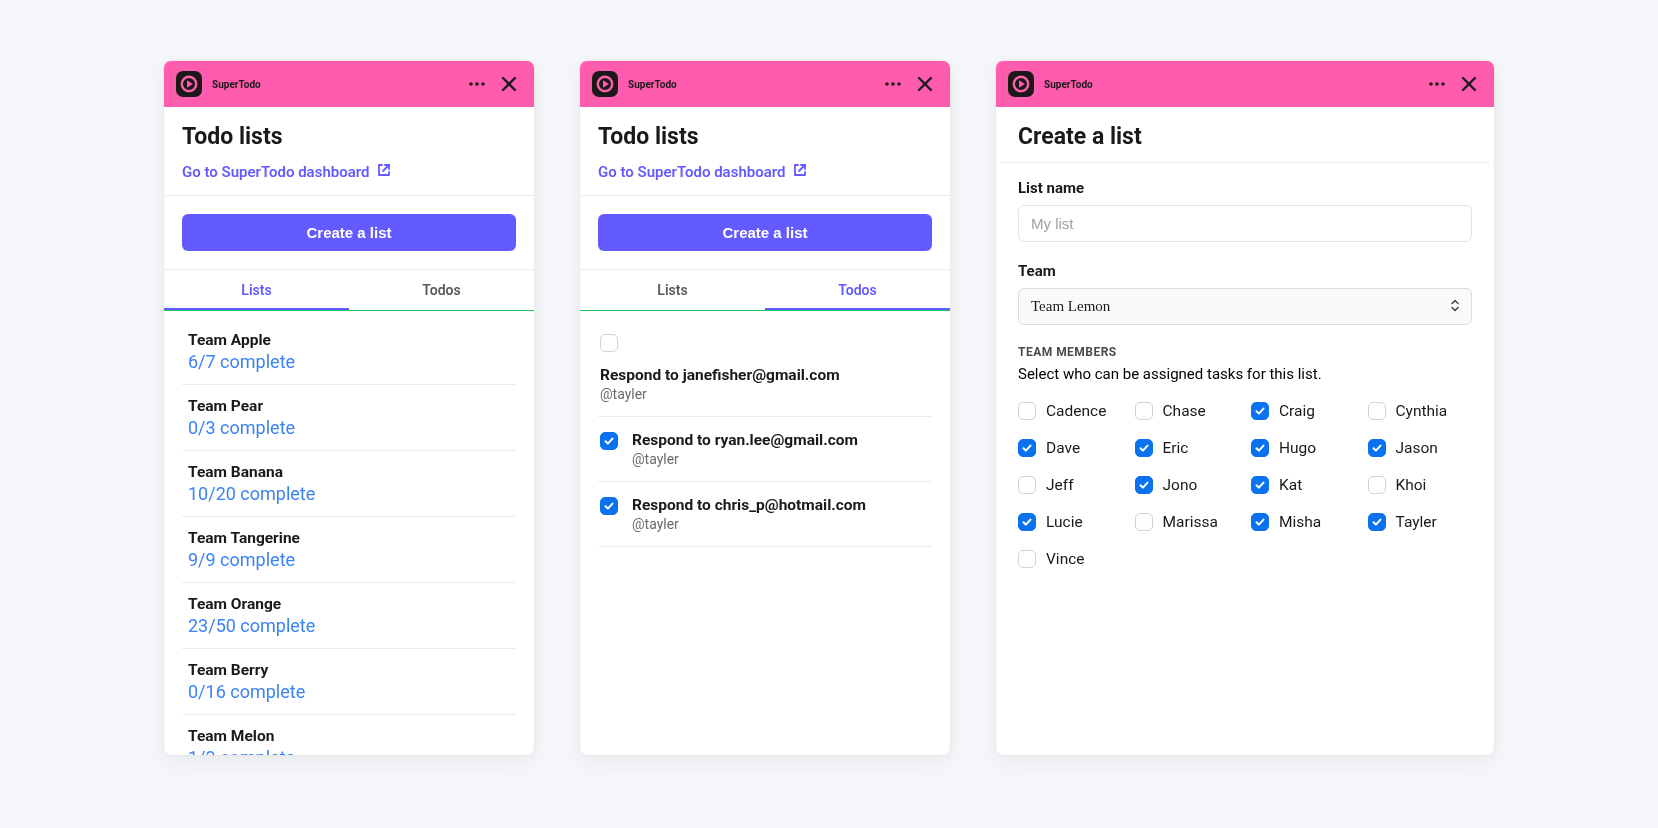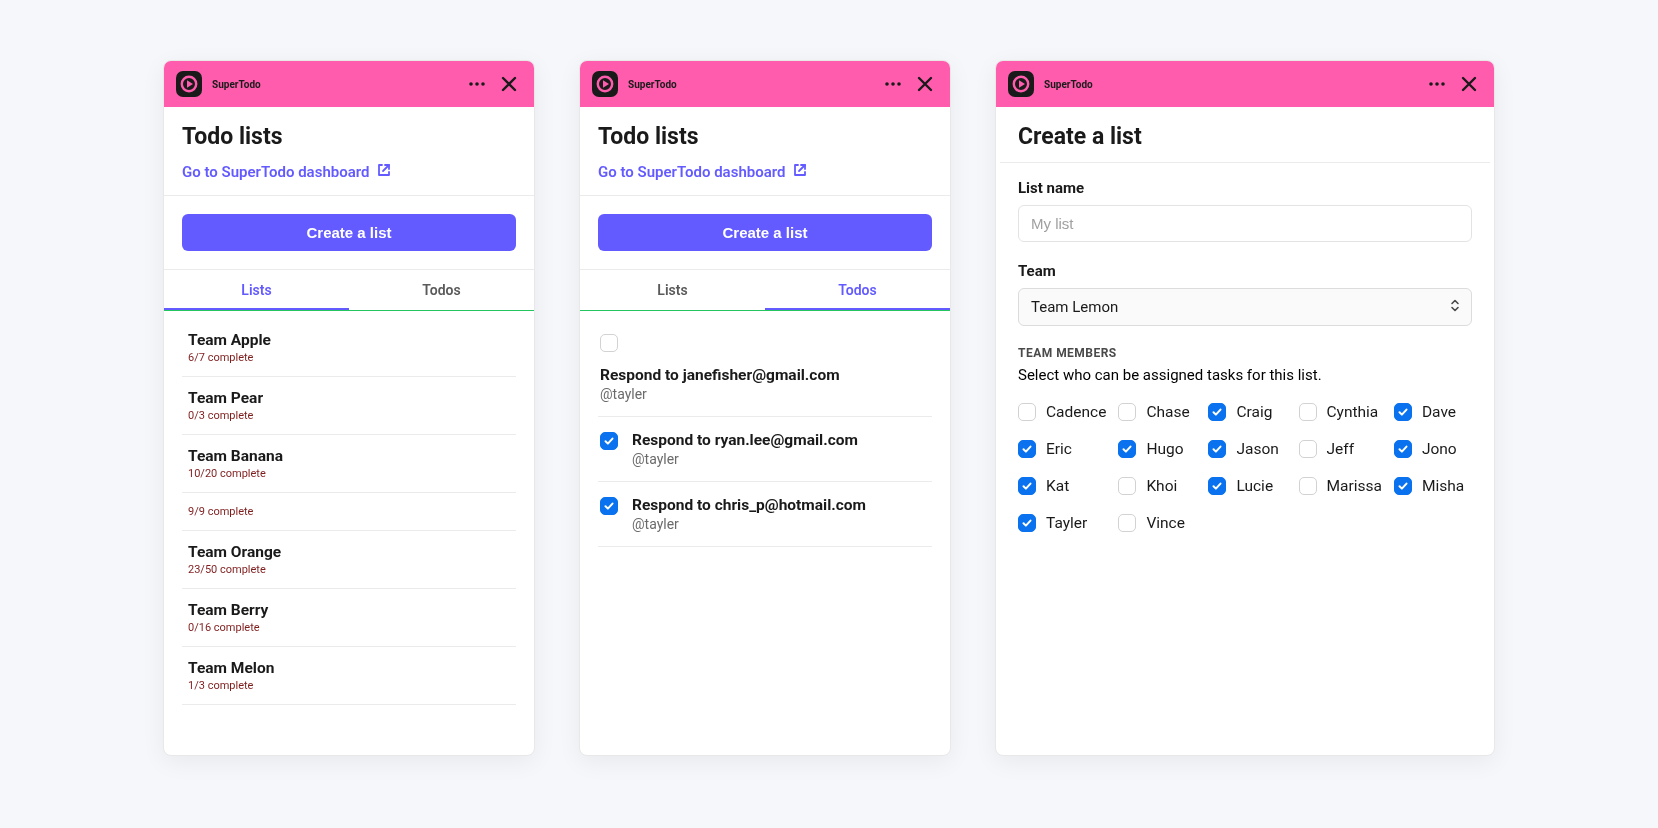--- a/index.html
+++ b/index.html
@@ -96,21 +96,21 @@
     border-bottom-color: #635bff;
   }
   .list-rows { margin-top: 4px; }
   .list-row {
     padding: 12px 6px 12px 6px;
     border-bottom: 1px solid #ebebeb;
     cursor: pointer;
   }
   .list-row:first-child { padding-top: 16px; }
   .list-name { font-weight: 700; font-size: 15.5px; margin-bottom: 2px; }
-  .list-meta { font-size: 11px; color: #7f1d1d; }
+  .list-meta { font-size: 18px; color: #3b82f6; }
   .todo-rows { margin-top: 4px; }
   .todo-row {
     display: flex;
     gap: 14px;
     padding: 14px 6px 14px 2px;
     border-bottom: 1px solid #ebebeb;
     align-items: flex-start;
   }
   .todo-row:first-child { padding-top: 18px; flex-direction: column; }
   .checkbox {
@@ -148,20 +148,21 @@
   .select-input {
     width: 100%;
     border: 1px solid #dcdcdc;
     background: #fafafa;
     border-radius: 6px;
     padding: 9px 36px 9px 12px;
     font-size: 15px;
     color: #1a1a1a;
     cursor: pointer;
     appearance: none;
+    font-family: Liberation Serif, serif;
   }
   .select-arrows {
     position: absolute;
     right: 12px; top: 50%; transform: translateY(-50%);
     pointer-events: none;
     color: #4a4a4a;
   }
   .field { margin-bottom: 20px; }
   .section-label {
     font-size: 12px;
@@ -170,21 +171,21 @@
     color: #4a4a4a;
     margin-bottom: 6px;
   }
   .section-help {
     font-size: 15px;
     color: #000000;
     margin-bottom: 18px;
   }
   .member-grid {
     display: grid;
-    grid-template-columns: repeat(5, 1fr);
+    grid-template-columns: repeat(4, 1fr);
     gap: 18px 12px;
   }
   .member {
     display: flex;
     align-items: center;
     gap: 10px;
     cursor: pointer;
   }
   .member-name { font-size: 15.5px; color:#1a1a1a; }
   .panel-body.wide { padding: 16px 22px 0 22px; }
@@ -243,20 +244,21 @@
         </div>
         <div class="list-row">
           <div class="list-name">Team Pear</div>
           <div class="list-meta">0/3 complete</div>
         </div>
         <div class="list-row">
           <div class="list-name">Team Banana</div>
           <div class="list-meta">10/20 complete</div>
         </div>
         <div class="list-row">
+          <div class="list-name">Team Tangerine</div>
           <div class="list-meta">9/9 complete</div>
         </div>
         <div class="list-row">
           <div class="list-name">Team Orange</div>
           <div class="list-meta">23/50 complete</div>
         </div>
         <div class="list-row">
           <div class="list-name">Team Berry</div>
           <div class="list-meta">0/16 complete</div>
         </div>

